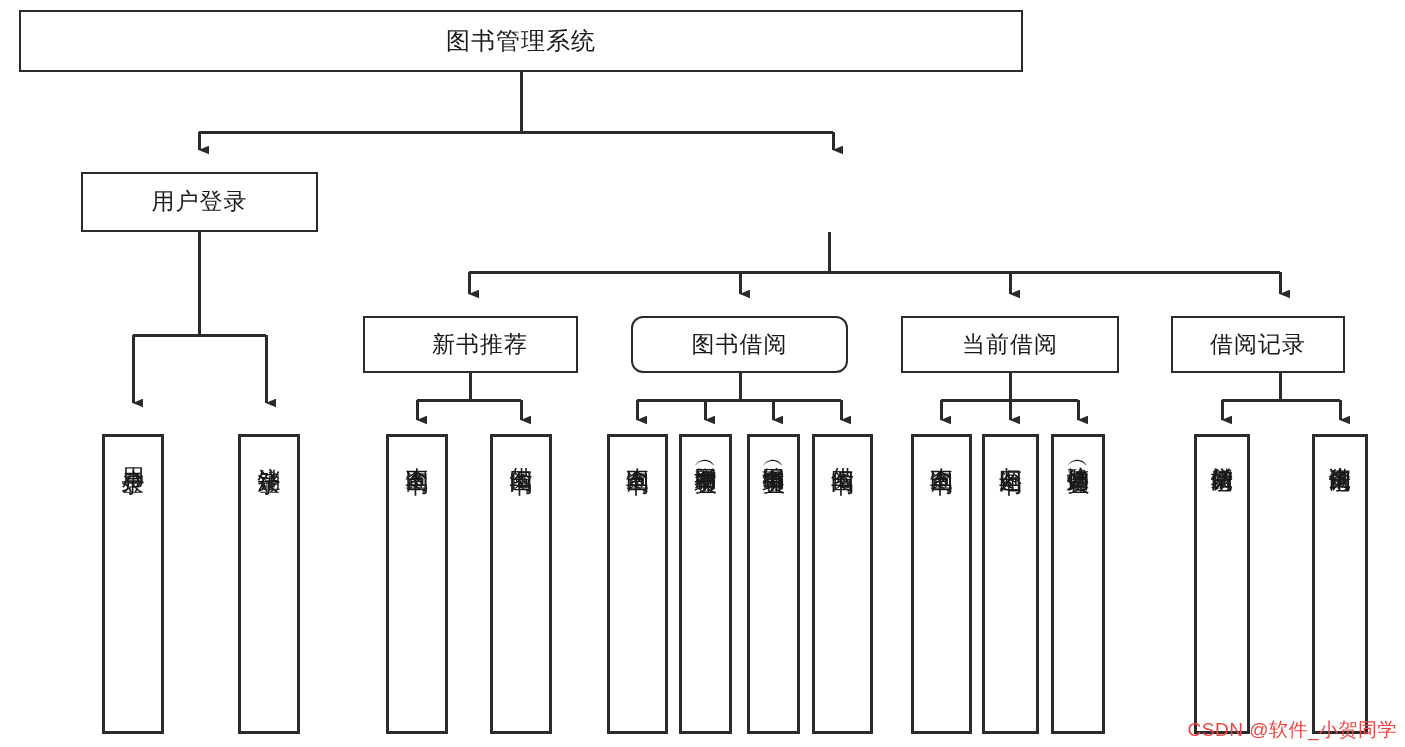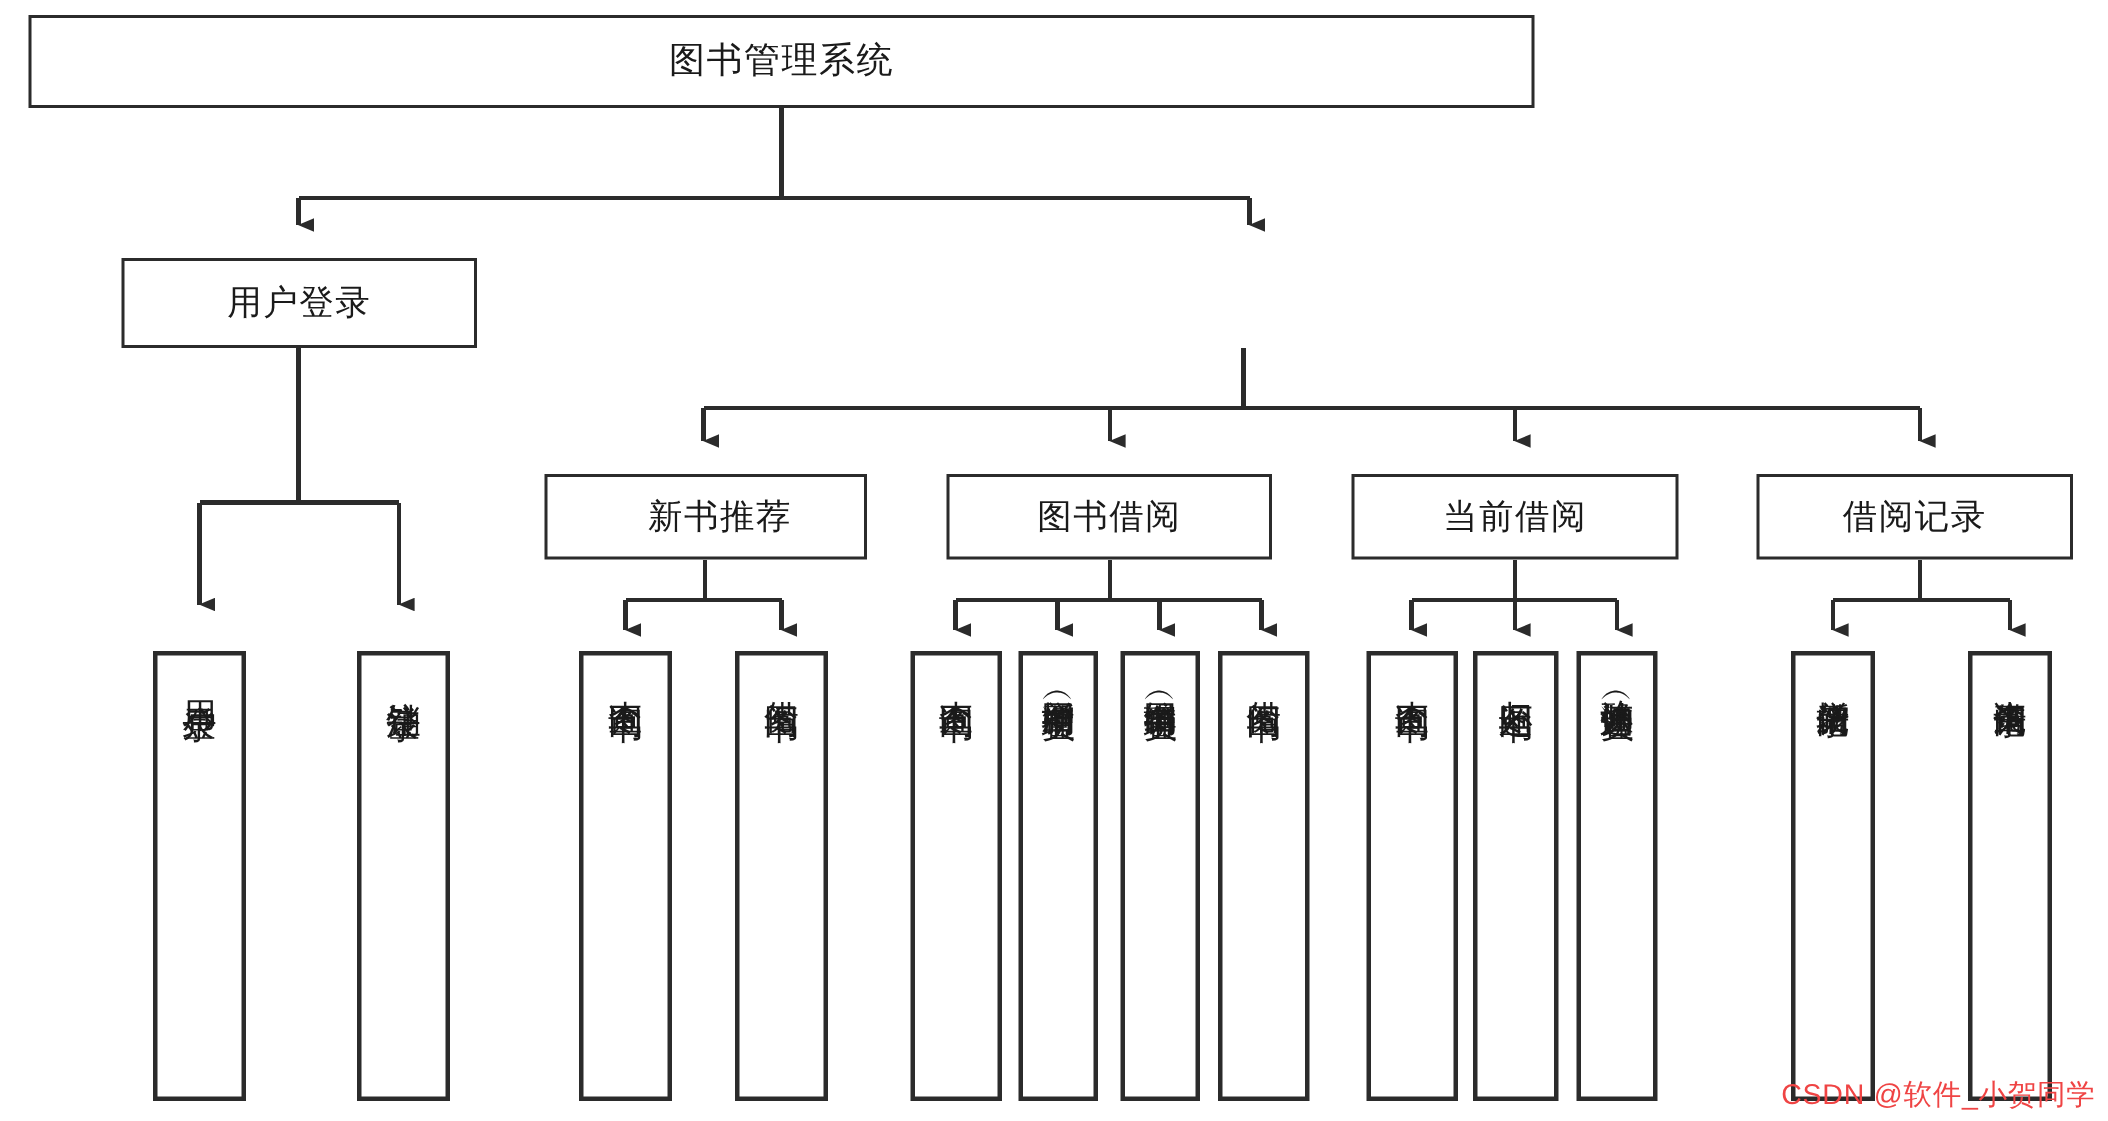--- a/index.html
+++ b/index.html
@@ -133,29 +133,29 @@
 
   <div class="node node-h" style="left:81px;top:172px;width:237px;height:60px;">
     <span>用户登录</span>
   </div>
 
 
   <div class="node node-h" style="left:363px;top:316px;width:215px;height:57px;padding-left:19px;">
     <span>新书推荐</span>
   </div>
 
-  <div class="node node-h" style="left:631px;top:316px;width:217px;height:57px;">
+  <div class="node node-h" style="left:631px;top:316px;width:217px;height:57px;border-radius:12px;">
     <span>图书借阅</span>
   </div>
 
   <div class="node node-h" style="left:901px;top:316px;width:218px;height:57px;">
     <span>当前借阅</span>
   </div>
 
-  <div class="node node-h" style="left:1171px;top:316px;width:211px;height:57px;">
+  <div class="node node-h" style="left:1171px;top:316px;width:174px;height:57px;">
     <span>借阅记录</span>
   </div>
 
   <div class="node node-v" style="left:102px;top:434px;width:62px;height:300px;">
     <span class="vlabel">用户登录</span>
   </div>
 
   <div class="node node-v" style="left:238px;top:434px;width:62px;height:300px;">
     <span class="vlabel">注销登录</span>
   </div>

